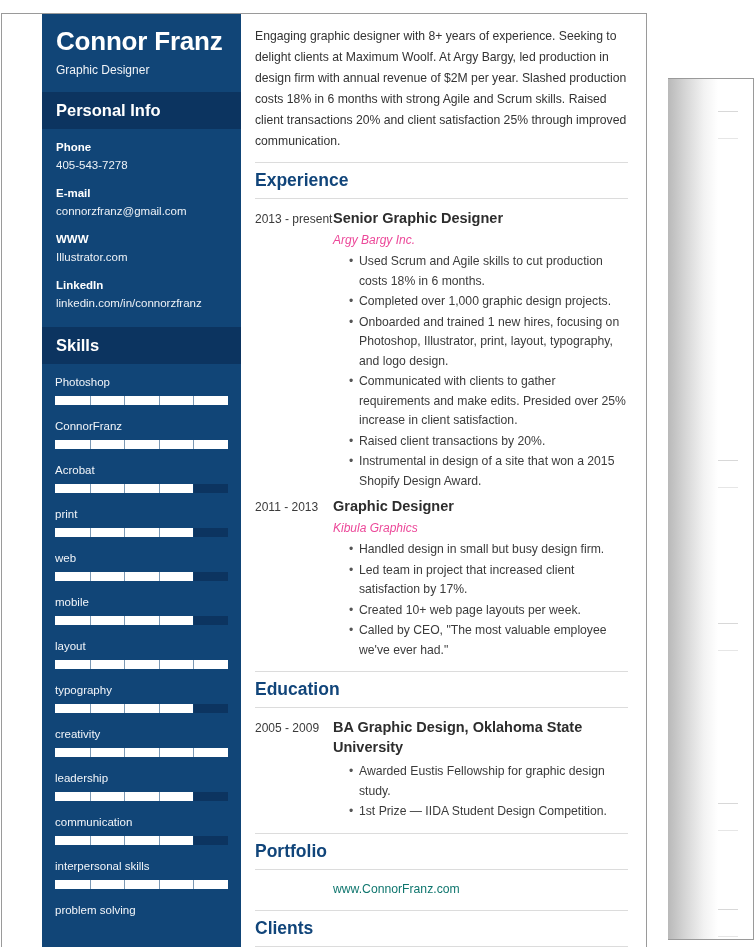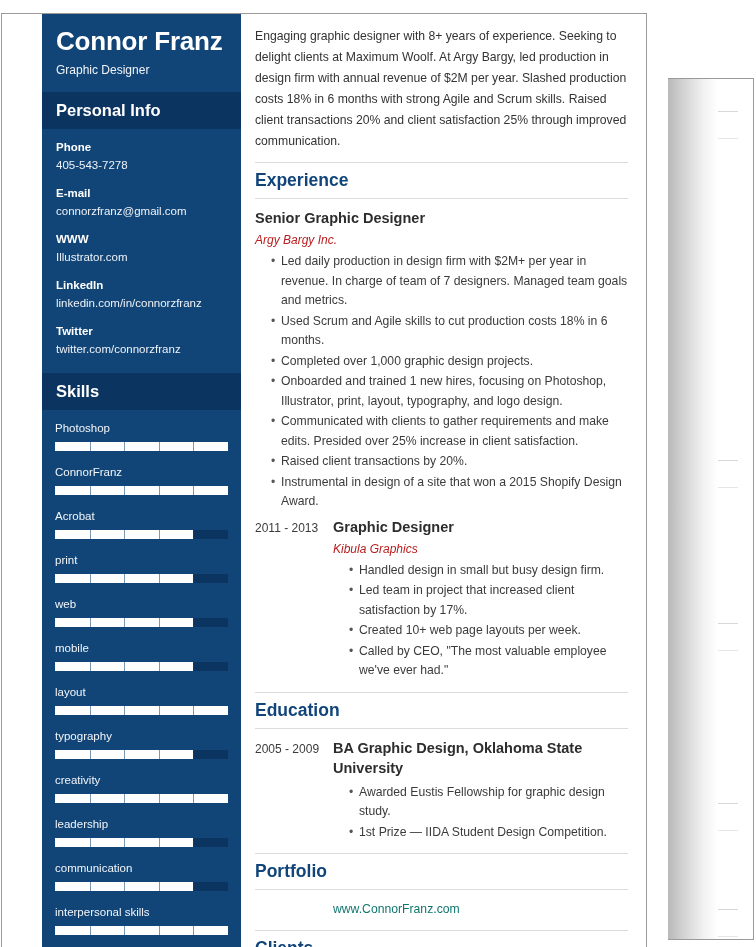--- a/index.html
+++ b/index.html
@@ -140,21 +140,21 @@
     color: #3b3b3b;
     padding-top: 1px;
   }
   .entry-main { flex: 1 1 auto; min-width: 0; }
   .job-title {
     font-size: 14.5px; font-weight: bold;
     color: #2d2d2d; line-height: 20px; margin-bottom: 3px;
   }
   .job-company {
     font-size: 12px; font-style: italic;
-    color: #b91c1c; line-height: 18px; margin-bottom: 3px;
+    color: #ec4899; line-height: 18px; margin-bottom: 3px;
   }
   ul.bullets { margin: 0; padding: 0 0 0 16px; list-style: none; }
   ul.bullets li {
     position: relative;
     font-size: 12.2px;
     line-height: 19.5px;
     color: #3b3b3b;
     margin-bottom: 1px;
     padding-left: 10px;
   }
@@ -252,24 +252,20 @@
             <div class="info-value">connorzfranz@gmail.com</div>
           </div>
           <div class="info-item">
             <div class="info-label">WWW</div>
             <div class="info-value">Illustrator.com</div>
           </div>
           <div class="info-item">
             <div class="info-label">LinkedIn</div>
             <div class="info-value">linkedin.com/in/connorzfranz</div>
           </div>
-          <div class="info-item">
-            <div class="info-label">Twitter</div>
-            <div class="info-value">twitter.com/connorzfranz</div>
-          </div>
         </div>
 
       <div class="sb-title-band">Skills</div>
 
       <div class="skills-body">
           <div class="skill">
             <div class="skill-label">Photoshop</div>
             <div class="bar">
               <div class="bar-fill" style="width: 100%;"></div>
               <div class="bar-seg" style="left: 20%;"></div>
@@ -397,25 +393,25 @@
 
     <main class="content">
 
       <p class="summary">Engaging graphic designer with 8+ years of experience. Seeking to delight clients at Maximum Woolf. At Argy Bargy, led production in design firm with annual revenue of $2M per year. Slashed production costs 18% in 6 months with strong Agile and Scrum skills. Raised client transactions 20% and client satisfaction 25% through improved communication.</p>
 
       <div class="sec">
         <div class="sec-title">Experience</div>
       </div>
       <div id="experience-entries">
           <div class="entry">
+            <div class="entry-date">2013 - present</div>
             <div class="entry-main">
               <div class="job-title">Senior Graphic Designer</div>
               <div class="job-company">Argy Bargy Inc.</div>
               <ul class="bullets">
-                <li>Led daily production in design firm with $2M+ per year in revenue. In charge of team of 7 designers. Managed team goals and metrics.</li>
                 <li>Used Scrum and Agile skills to cut production costs 18% in 6 months.</li>
                 <li>Completed over 1,000 graphic design projects.</li>
                 <li>Onboarded and trained 1 new hires, focusing on Photoshop, Illustrator, print, layout, typography, and logo design.</li>
                 <li>Communicated with clients to gather requirements and make edits. Presided over 25% increase in client satisfaction.</li>
                 <li>Raised client transactions by 20%.</li>
                 <li>Instrumental in design of a site that won a 2015 Shopify Design Award.</li>
               </ul>
             </div>
           </div>
           <div class="entry">

